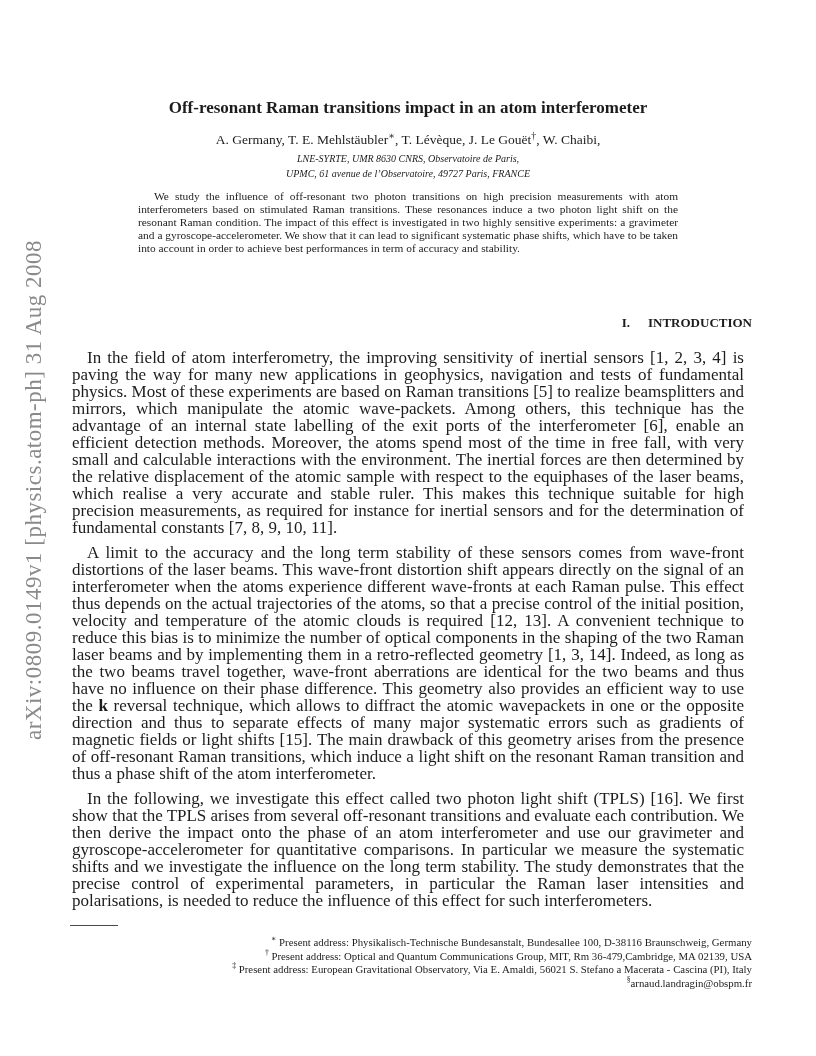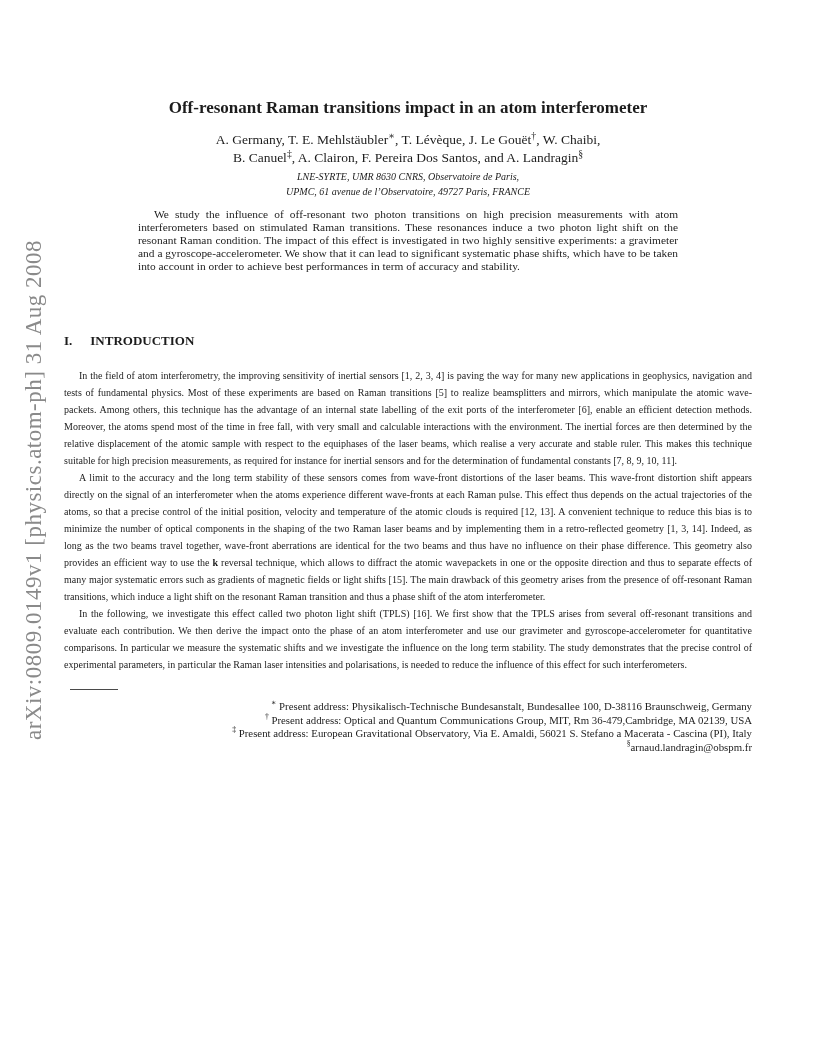--- a/index.html
+++ b/index.html
@@ -15,42 +15,41 @@
   }
   .page-content{position:absolute;left:64px;top:0;width:688px;}
   .title{margin-top:97px;text-align:center;font-size:17px;font-weight:bold;line-height:22px;}
   .authors{margin-top:12px;text-align:center;font-size:13.5px;line-height:18px;}
   .affiliation{margin-top:3px;text-align:center;font-style:italic;font-size:10px;line-height:14.5px;}
   .dated{margin-top:3px;text-align:center;font-size:12px;line-height:14px;}
   .abstract{
     margin:9px auto 0 auto;width:540px;
     font-size:11.4px;line-height:13px;text-align:justify;text-indent:16px;
   }
-  .section-heading{margin-top:60px;text-align:left;font-weight:bold;font-size:13px;line-height:16px;}
+  .section-heading{margin-top:60px;text-align:right;font-weight:bold;font-size:13px;line-height:16px;}
   .section-heading .secnum{margin-right:18px;}
   .body-text{margin-top:18px;}
-  .body-text p{margin:0;font-size:10px;line-height:17px;text-align:justify;text-indent:15px;}
+  .body-text p{margin:8px;font-size:17px;line-height:17px;text-align:justify;text-indent:15px;}
   .sup{vertical-align:super;font-size:0.72em;line-height:0;}
   .b{font-weight:bold;}
   .footnote-rule{width:48px;border:none;border-top:1.2px solid #4a4a4a;margin:16px 0 10px 6px;}
   .footnotes{margin-left:8px;font-size:10.8px;line-height:13.6px;}
   .footnotes div{text-align:right;}
 </style>
 </head>
 <body>
 
 <div class="watermark">arXiv:0809.0149v1 [physics.atom-ph] 31 Aug 2008</div>
 
 <div class="page-content">
 
   <div class="title">Off-resonant Raman transitions impact in an atom interferometer</div>
 
   <div class="authors">
     <div><span>A. Germany, T. E. Mehlstäubler</span><span class="sup">∗</span><span>, T. Lévèque, J. Le Gouët</span><span class="sup">†</span><span>, W. Chaibi,</span></div>
-    <div><span>B. Canuel</span><span class="sup">‡</span><span>, A. Clairon, F. Pereira Dos Santos, and A. Landragin</span><span class="sup">§</span></div>
   </div>
 
   <div class="affiliation">
     <div>LNE-SYRTE, UMR 8630 CNRS, Observatoire de Paris,</div>
     <div>UPMC, 61 avenue de l’Observatoire, 49727 Paris, FRANCE</div>
   </div>
 
 
   <div class="abstract">We study the influence of off-resonant two photon transitions on high precision measurements with atom interferometers based on stimulated Raman transitions. These resonances induce a two photon light shift on the resonant Raman condition. The impact of this effect is investigated in two highly sensitive experiments: a gravimeter and a gyroscope-accelerometer. We show that it can lead to significant systematic phase shifts, which have to be taken into account in order to achieve best performances in term of accuracy and stability.</div>
 

